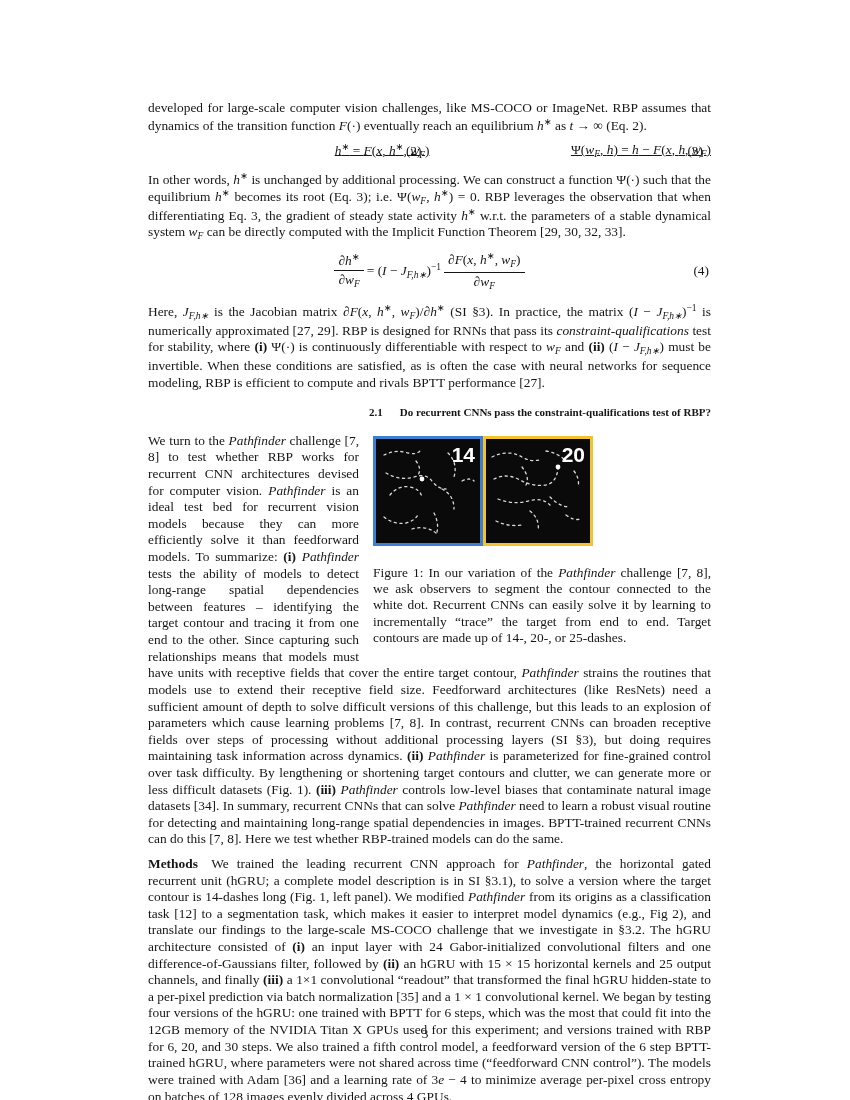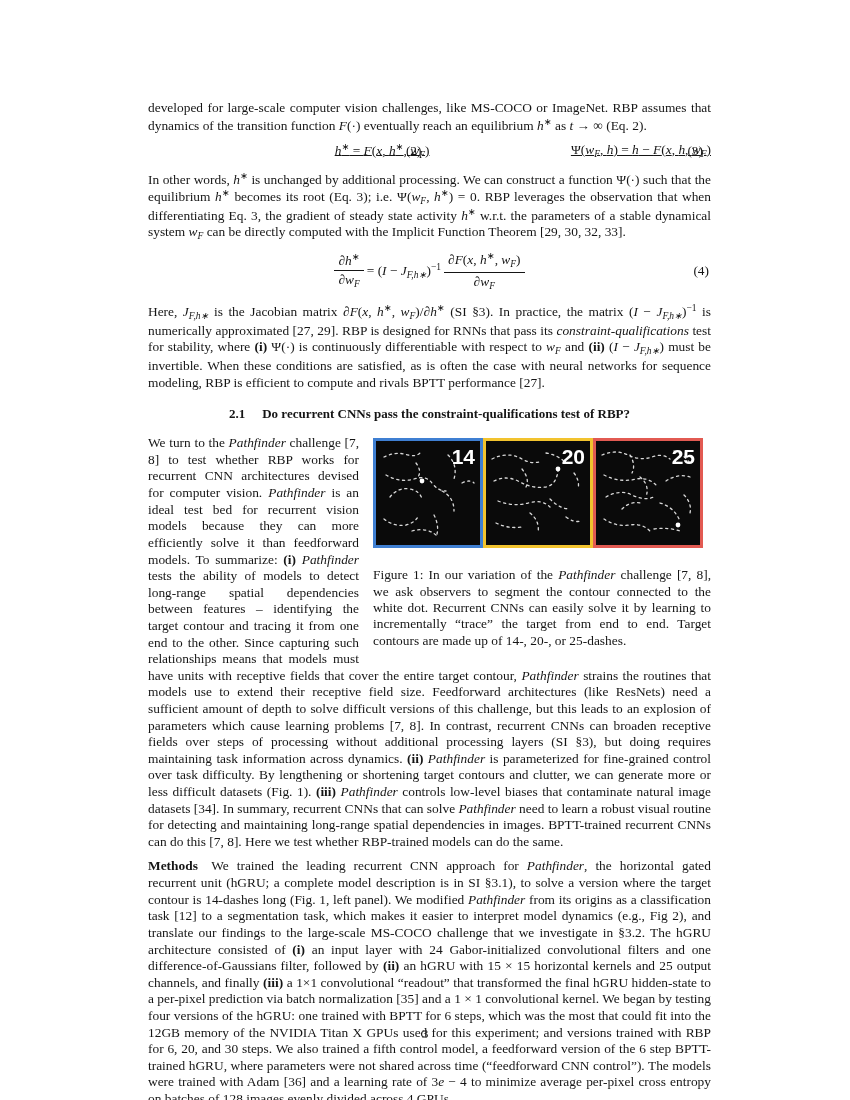--- a/index.html
+++ b/index.html
@@ -18,21 +18,21 @@
   
   .eqrow { display:flex; margin:3px 0 10px 0; }
   .eq-half { flex:1; position:relative; display:flex; justify-content:flex-end; align-items:center;text-decoration:underline; }
   .eq-num { position:absolute; right:8px; }
   .eq4row { display:flex; justify-content:center; align-items:center; position:relative; margin:7px 0 11px 0; }
   .frac { display:inline-flex; flex-direction:column; align-items:center; vertical-align:middle; margin:0 3px; }
   .frac .fr-num { border-bottom:1px solid #151515; padding:0 4px 1px 4px; text-align:center; }
   .frac .fr-den { padding-top:1px; text-align:left; }
   .eq4row .eq-num { right:2px; }
   
-  h2.sec { font-size:13px; font-weight:bold; margin:15px 0 13px 0; text-align:center; }
+  h2.sec { font-size:11px; font-weight:bold; margin:15px 0 13px 0; text-align:right; }
   h2.sec .sec-num { margin-right:17px; }
   
   .figure { float:right; width:338px; margin:3px 0 6px 14px; }
   .panels { display:flex; }
   .panel { width:110px; height:110px; box-sizing:border-box; border:3px solid #888; background:#0a0a0a; }
   .panel svg { display:block; width:104px; height:104px; }
   .fig-caption { margin-top:19px; text-align:justify; line-height:1.22; }
   .clear { clear:both; }
   .page-number { position:absolute; top:1026px; left:0; width:850px; text-align:center; }
 </style>
@@ -112,41 +112,20 @@
               <path d="M64,58 q10,10 20,10"></path>
               <path d="M80,76 q8,6 14,4"></path>
               <path d="M36,28 q8,10 4,18"></path>
               <path d="M88,32 q6,8 4,16"></path>
             </g>
             <circle cx="72" cy="28" r="2.4" fill="#ffffff"></circle>
             <text x="99" y="23" text-anchor="end" font-family="Liberation Sans, sans-serif" font-size="21" font-weight="bold" fill="#ffffff">20</text>
           </svg>
         </div>
 
-        <div class="panel" style="border-color: rgb(226, 90, 82);">
-          <svg viewBox="0 0 104 104">
-            <rect x="0" y="0" width="104" height="104" fill="#0a0a0a"></rect>
-            <g fill="none" stroke="#d9d9d9" stroke-width="1.3" stroke-dasharray="2.2 3.6" stroke-linecap="round">
-              <path d="M6,14 q14,-6 26,0 q12,6 24,2 q10,-4 18,2"></path>
-              <path d="M78,10 q10,4 16,12"></path>
-              <path d="M8,34 q16,8 32,4 q12,-2 20,6"></path>
-              <path d="M70,40 q12,-8 24,-4"></path>
-              <path d="M10,56 q14,-8 26,-2 q12,6 22,2"></path>
-              <path d="M64,62 q14,4 20,18"></path>
-              <path d="M8,78 q12,8 26,6 q12,-2 20,6"></path>
-              <path d="M58,88 q14,-2 26,2"></path>
-              <path d="M34,14 q6,10 2,18"></path>
-              <path d="M44,36 q10,8 6,20"></path>
-              <path d="M88,54 q8,8 6,18"></path>
-              <path d="M26,68 q8,-8 18,-6"></path>
-            </g>
-            <circle cx="82" cy="84" r="2.4" fill="#ffffff"></circle>
-            <text x="99" y="23" text-anchor="end" font-family="Liberation Sans, sans-serif" font-size="21" font-weight="bold" fill="#ffffff">25</text>
-          </svg>
-        </div>
 
       </div>
       <div class="fig-caption"><span>Figure 1: In our variation of the </span><span class="it">Pathfinder</span><span> challenge [7, 8], we ask observers to segment the contour connected to the white dot. Recurrent CNNs can easily solve it by learning to incrementally “trace” the target from end to end. Target contours are made up of 14-, 20-, or 25-dashes.</span></div>
     </div>
 
     <p><span>We turn to the </span><span class="it">Pathfinder</span><span> challenge [7, 8] to test whether RBP works for recurrent CNN architectures devised for computer vision. </span><span class="it">Pathfinder</span><span> is an ideal test bed for recurrent vision models because they can more efficiently solve it than feedforward models. To summarize: </span><span class="bf">(i)</span><span> </span><span class="it">Pathfinder</span><span> tests the ability of models to detect long-range spatial dependencies between features – identifying the target contour and tracing it from one end to the other. Since capturing such relationships means that models must have units with receptive fields that cover the entire target contour, </span><span class="it">Pathfinder</span><span> strains the routines that models use to extend their receptive field size. Feedforward architectures (like ResNets) need a sufficient amount of depth to solve difficult versions of this challenge, but this leads to an explosion of parameters which cause learning problems [7, 8]. In contrast, recurrent CNNs can broaden receptive fields over steps of processing without additional processing layers (SI §3), but doing requires maintaining task information across dynamics. </span><span class="bf">(ii)</span><span> </span><span class="it">Pathfinder</span><span> is parameterized for fine-grained control over task difficulty. By lengthening or shortening target contours and clutter, we can generate more or less difficult datasets (Fig. 1). </span><span class="bf">(iii)</span><span> </span><span class="it">Pathfinder</span><span> controls low-level biases that contaminate natural image datasets [34]. In summary, recurrent CNNs that can solve </span><span class="it">Pathfinder</span><span> need to learn a robust visual routine for detecting and maintaining long-range spatial dependencies in images. BPTT-trained recurrent CNNs can do this [7, 8]. Here we test whether RBP-trained models can do the same.</span></p>
   </div>
 
   <p class="clear"><span class="bf">Methods</span><span> We trained the leading recurrent CNN approach for </span><span class="it">Pathfinder</span><span>, the horizontal gated recurrent unit (hGRU; a complete model description is in SI §3.1), to solve a version where the target contour is 14-dashes long (Fig. 1, left panel). We modified </span><span class="it">Pathfinder</span><span> from its origins as a classification task [12] to a segmentation task, which makes it easier to interpret model dynamics (e.g., Fig 2), and translate our findings to the large-scale MS-COCO challenge that we investigate in §3.2. The hGRU architecture consisted of </span><span class="bf">(i)</span><span> an input layer with 24 Gabor-initialized convolutional filters and one difference-of-Gaussians filter, followed by </span><span class="bf">(ii)</span><span> an hGRU with 15 × 15 horizontal kernels and 25 output channels, and finally </span><span class="bf">(iii)</span><span> a 1×1 convolutional “readout” that transformed the final hGRU hidden-state to a per-pixel prediction via batch normalization [35] and a 1 × 1 convolutional kernel. We began by testing four versions of the hGRU: one trained with BPTT for 6 steps, which was the most that could fit into the 12GB memory of the NVIDIA Titan X GPUs used for this experiment; and versions trained with RBP for 6, 20, and 30 steps. We also trained a fifth control model, a feedforward version of the 6 step BPTT-trained hGRU, where parameters were not shared across time (“feedforward CNN control”). The models were trained with Adam [36] and a learning rate of 3</span><span class="it">e</span><span> − 4 to minimize average per-pixel cross entropy on batches of 128 images evenly divided across 4 GPUs.</span></p>
 

